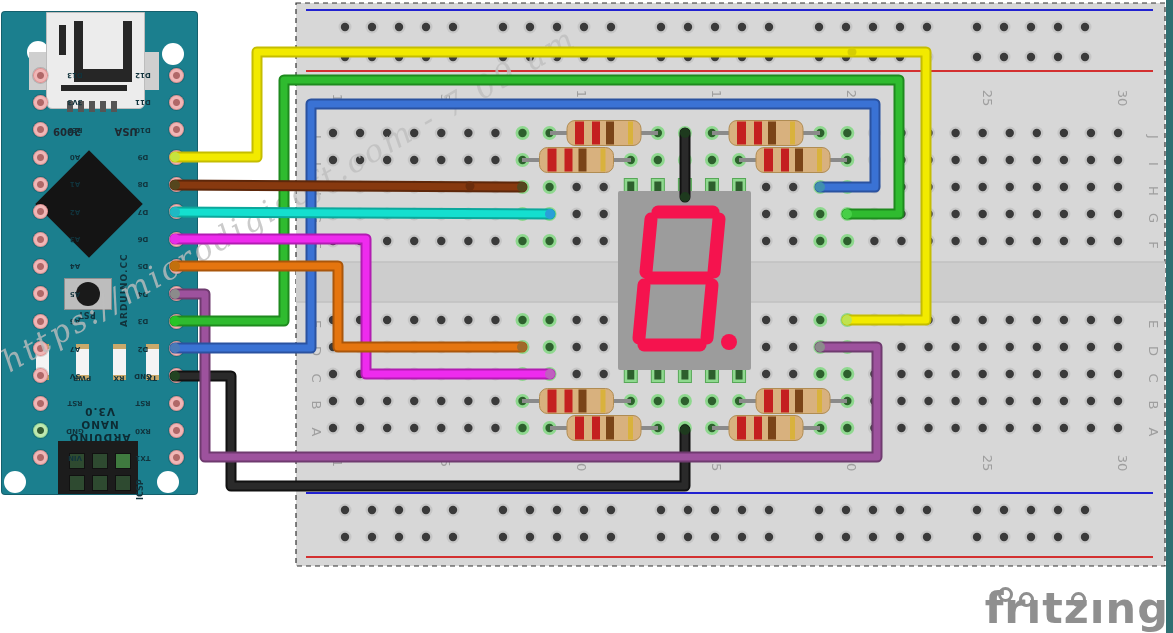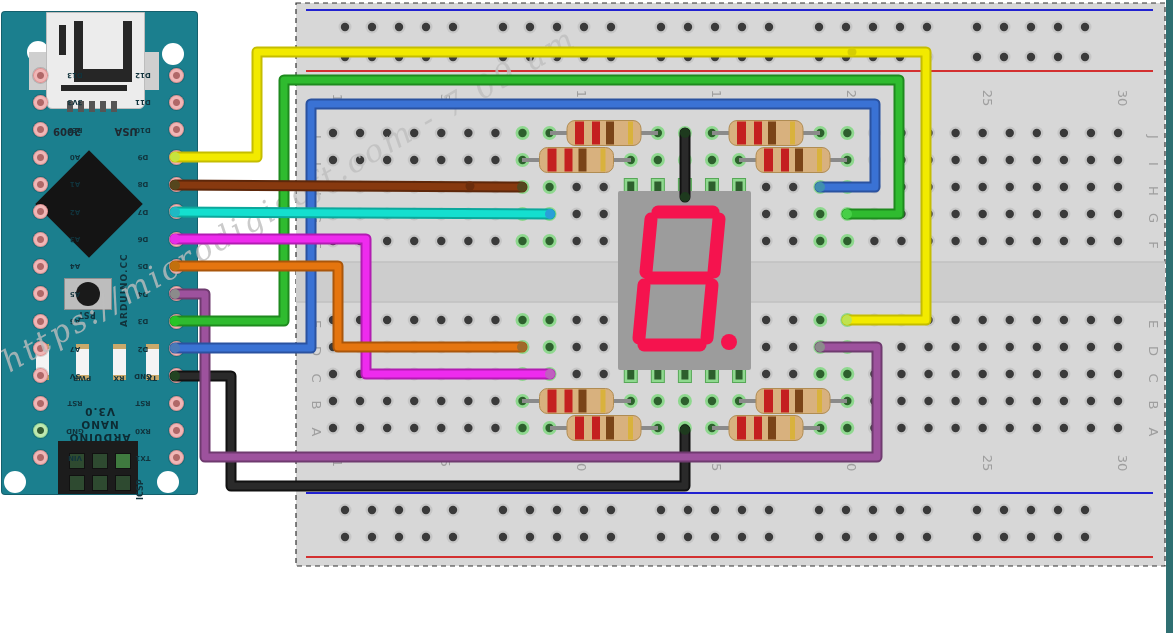--- a/index.html
+++ b/index.html
@@ -1137,15 +1137,16 @@
         <circle cx="820" cy="187" r="5" fill="#3f8fae"></circle>
         <circle cx="175" cy="376" r="5" fill="#224422"></circle>
         <circle cx="685" cy="430" r="5" fill="#1e3a1e"></circle>
         <circle cx="685" cy="133" r="5" fill="#1e3a1e"></circle>
         <circle cx="685" cy="197" r="5" fill="#1e3a1e"></circle>
         <circle cx="470" cy="186" r="4.5" fill="#6b2d0c"></circle>
         <circle cx="852" cy="52" r="4.5" fill="#d6ce00"></circle>
       </g>
     </svg>
 
+  <div class="fritzing" id="fritzing"><span>frıtzıng</span><div class="ring" style="left: 13px; top: 2px;"></div><div class="ring" style="left: 34px; top: 7px;"></div><div class="ring" style="left: 86px; top: 7px;"></div></div>
 
   <div class="edge-strip"></div>
 </div>
 
 </body></html>

